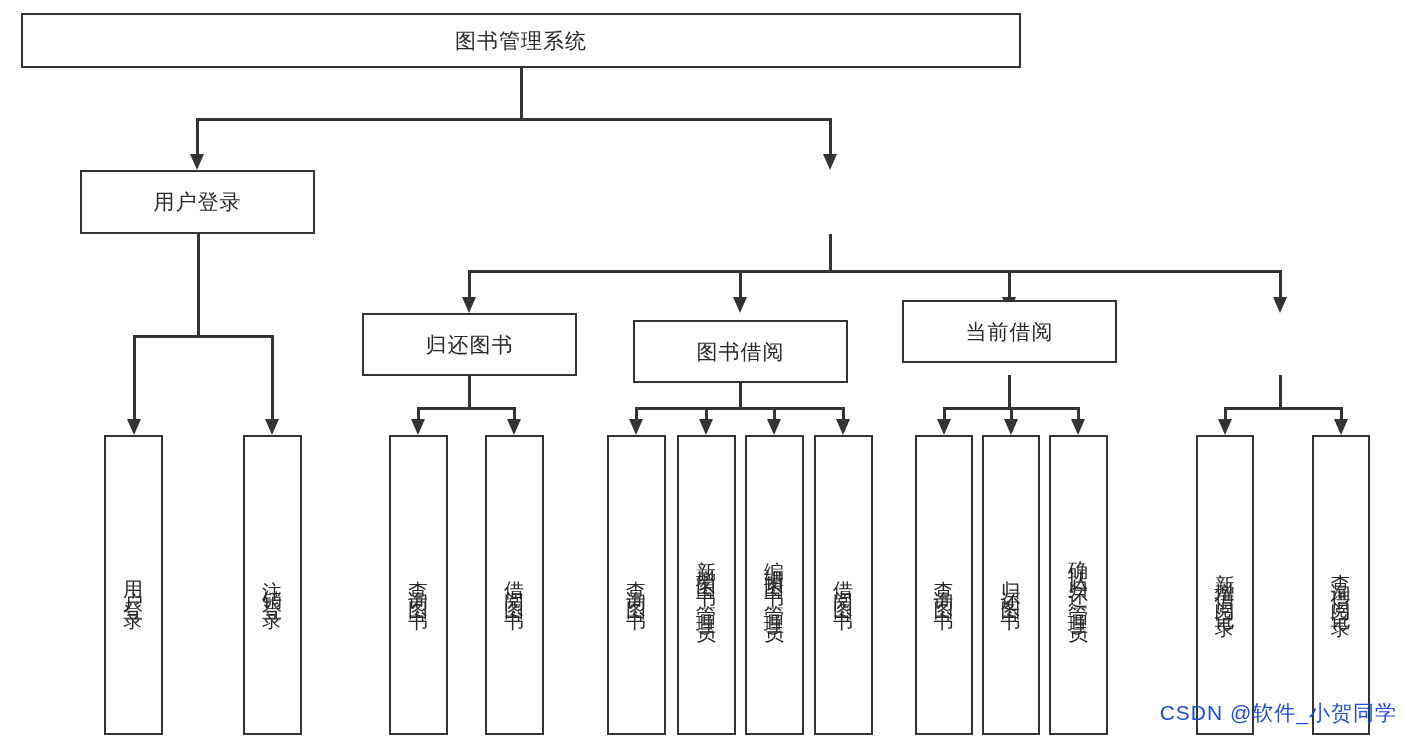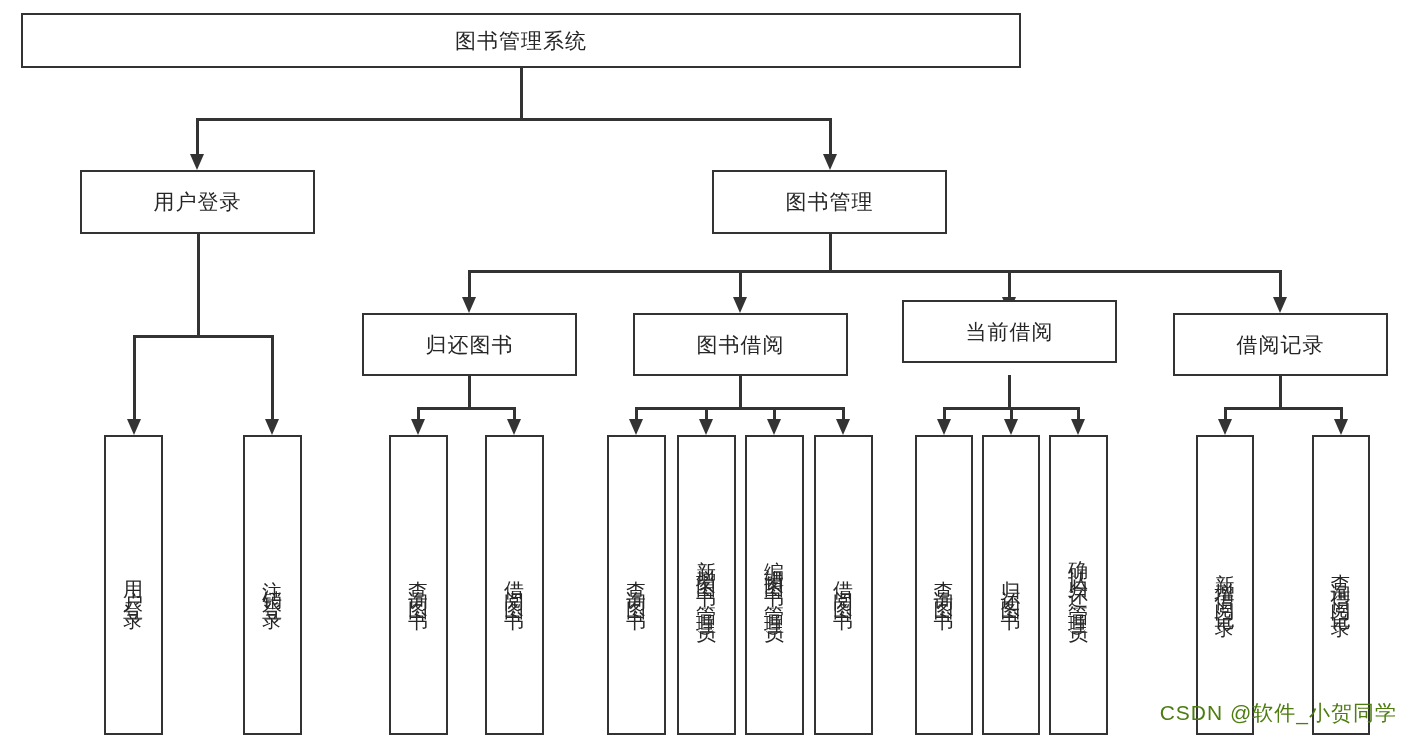--- a/index.html
+++ b/index.html
@@ -37,21 +37,21 @@
   .vline { position:absolute; width:3px; background:#333333; z-index:1; }
   .hline { position:absolute; height:3px; background:#333333; z-index:1; }
   .ahead {
     position:absolute; width:0; height:0; z-index:1;
     border-left:7px solid transparent;
     border-right:7px solid transparent;
     border-top:16px solid #333333;
   }
   .watermark {
     position:absolute; right:8px; bottom:8px;
-    font-size:21px; color:#4d7c0f; letter-spacing:1px;
+    font-size:21px; color:#1d4ed8; letter-spacing:1px;
     z-index:3; white-space:nowrap;
   }
 </style>
 </head>
 <body>
 
 <div class="stage">
 
   <div class="vline" style="left:520px;top:68px;height:52px"></div>
   <div class="vline" style="left:196px;top:118px;height:40px"></div>
@@ -108,35 +108,29 @@
   <div class="ahead" style="left:1218px;top:419px"></div>
   <div class="ahead" style="left:1334px;top:419px"></div>
 
   <div class="node" style="left:21px;top:13px;width:1000px;height:55px">
     <span>图书管理系统</span>
   </div>
 
   <div class="node" style="left:80px;top:170px;width:235px;height:64px">
     <span>用户登录</span>
   </div>
-  <div class="node" style="left:712px;top:170px;width:235px;height:64px">
-    <span>图书管理</span>
-  </div>
 
   <div class="node" style="left:362px;top:313px;width:215px;height:63px">
     <span>归还图书</span>
   </div>
-  <div class="node" style="left:633px;top:313px;width:215px;height:63px">
+  <div class="node" style="left:633px;top:320px;width:215px;height:63px">
     <span>图书借阅</span>
   </div>
   <div class="node" style="left:902px;top:300px;width:215px;height:63px">
     <span>当前借阅</span>
-  </div>
-  <div class="node" style="left:1173px;top:313px;width:215px;height:63px">
-    <span>借阅记录</span>
   </div>
 
   <div class="leaf" style="left:104px;width:59px">
     <span>用户登录</span>
   </div>
   <div class="leaf" style="left:243px;width:59px">
     <span>注销登录</span>
   </div>
 
   <div class="leaf" style="left:389px;width:59px">

